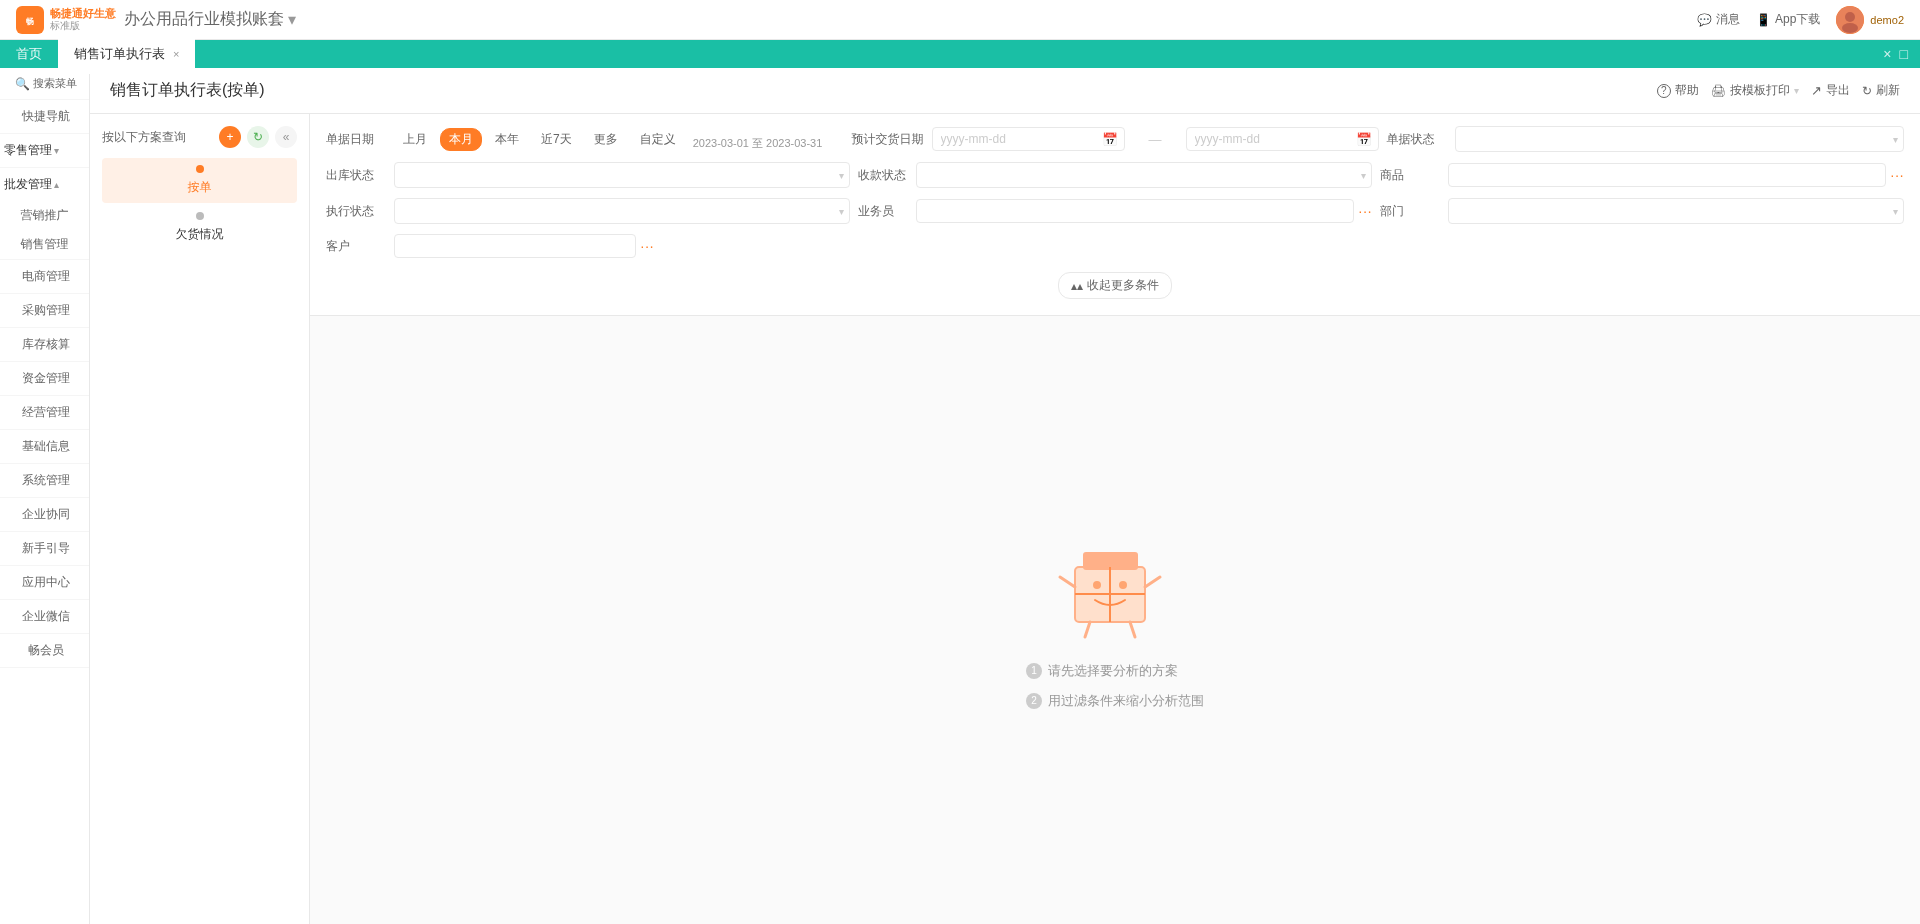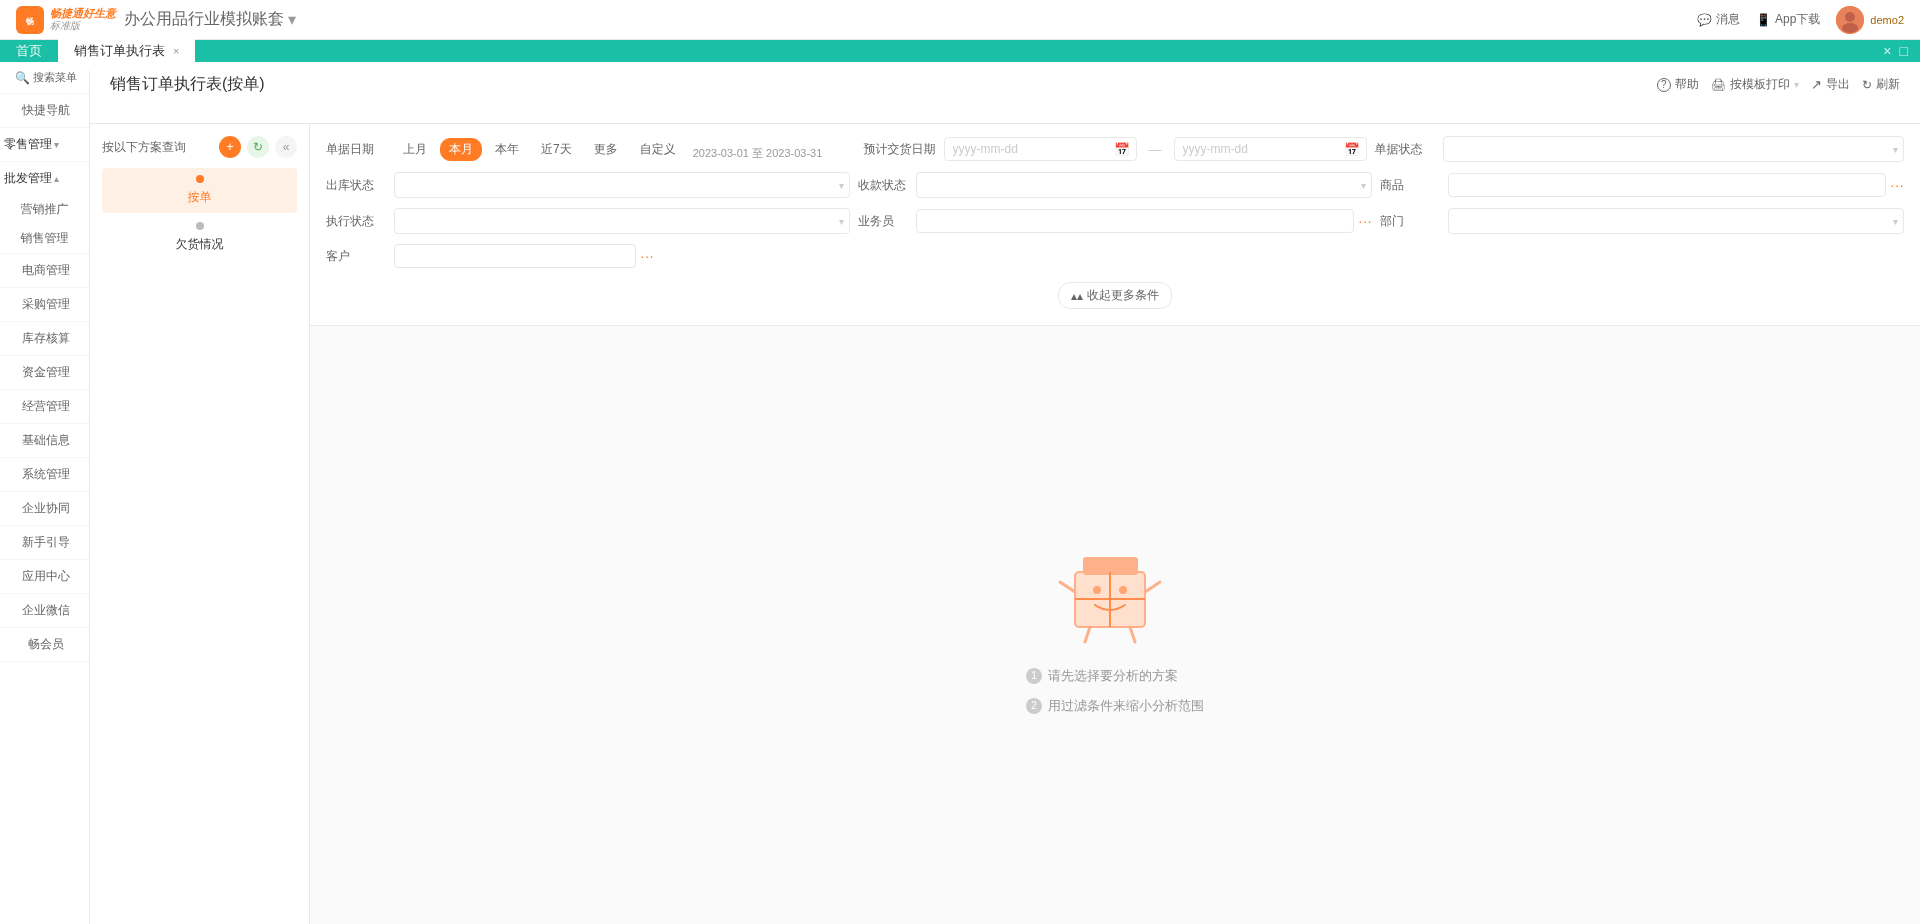--- a/index.html
+++ b/index.html
@@ -11,41 +11,41 @@
     .top-nav-left { display: flex; align-items: center; gap: 8px; }
     .logo-area { display: flex; align-items: center; gap: 6px; }
     .logo-icon { width: 28px; height: 28px; background: #ff7c25; border-radius: 6px; display: flex; align-items: center; justify-content: center; color: white; font-size: 10px; font-weight: bold; }
     .breadcrumb-area { display: flex; align-items: center; gap: 4px; color: #666; font-size: 16px; }
     .breadcrumb-dropdown { color: #999; cursor: pointer; }
     .top-nav-right { display: flex; align-items: center; gap: 16px; }
     .top-nav-btn { display: flex; align-items: center; gap: 4px; color: #666; cursor: pointer; font-size: 12px; }
     .user-avatar { width: 28px; height: 28px; border-radius: 50%; background: #ff7c25; display: flex; align-items: center; justify-content: center; color: white; font-size: 11px; overflow: hidden; }
 
     
-    .tab-bar { height: 22px; background: #1abfa5; display: flex; align-items: center; padding: 0; flex-shrink: 0; }
+    .tab-bar { height: 28px; background: #1abfa5; display: flex; align-items: center; padding: 0; flex-shrink: 0; }
     .tab-item { height: 40px; display: flex; align-items: center; padding: 0 16px; cursor: pointer; color: rgba(255,255,255,0.85); font-size: 13px; position: relative; gap: 6px; }
     .tab-item.active { background: #fff; color: #333; }
     .tab-item .tab-close { color: #999; font-size: 11px; cursor: pointer; margin-left: 2px; }
     .tab-spacer { flex: 1; }
     .tab-window-btns { display: flex; align-items: center; gap: 8px; padding-right: 12px; }
     .tab-window-btn { color: rgba(255,255,255,0.8); cursor: pointer; font-size: 14px; }
 
     
     .main-area { display: flex; flex: 1; overflow: hidden; }
 
     
     .sidebar { width: 90px; background: #fff; border-right: 1px solid #e8e8e8; display: flex; flex-direction: column; overflow-y: auto; flex-shrink: 0; }
     .sidebar-item { display: flex; flex-direction: column; align-items: center; padding: 8px 4px; cursor: pointer; color: #666; font-size: 12px; border-left: 3px solid transparent; }
     .sidebar-group { border-bottom: 1px solid #f5f5f5; }
     .sidebar-group-label { display: flex; align-items: center; justify-content: flex-start; padding: 8px 4px; cursor: pointer; color: #333; font-size: 12px; font-weight: 500; gap: 2px; }
     .sidebar-sub-item { display: flex; align-items: center; justify-content: center; padding: 6px 8px; cursor: pointer; color: #666; font-size: 12px; }
 
     
     .content-area { flex: 1; display: flex; flex-direction: column; overflow: hidden; }
-    .content-header { background: #fff; padding: 12px 20px 16px; border-bottom: 1px solid #e8e8e8; flex-shrink: 0; display: flex; align-items: center; justify-content: space-between; }
+    .content-header { background: #fff; padding: 12px 20px 0; border-bottom: 1px solid #e8e8e8; flex-shrink: 0; display: flex; align-items: center; justify-content: space-between; }
     .page-title { font-size: 16px; font-weight: 500; color: #333; padding-bottom: 12px; }
     .header-actions { display: flex; align-items: center; gap: 12px; padding-bottom: 12px; }
     .header-action-btn { display: flex; align-items: center; gap: 4px; color: #666; cursor: pointer; font-size: 12px; }
 
     
     .filter-list-container { display: flex; flex: 1; overflow: hidden; }
 
     
     .filter-panel { width: 220px; background: #fff; border-right: 1px solid #e8e8e8; padding: 12px; flex-shrink: 0; overflow-y: auto; }
     .filter-panel-header { display: flex; align-items: center; justify-content: space-between; margin-bottom: 10px; }
@@ -65,21 +65,21 @@
     .filter-area { background: #fff; padding: 12px 16px; border-bottom: 1px solid #e8e8e8; flex-shrink: 0; }
     .filter-row { display: flex; align-items: center; gap: 8px; margin-bottom: 10px; flex-wrap: wrap; }
     .filter-label { color: #666; font-size: 12px; min-width: 60px; text-align: left; flex-shrink: 0; }
     .date-filter-group { display: flex; align-items: flex-end; gap: 4px; flex: 1; }
     .date-quick-btns { display: flex; gap: 4px; }
     .date-quick-btn { padding: 2px 8px; border-radius: 3px; cursor: pointer; font-size: 12px; color: #666; border: 1px solid transparent; }
     .date-quick-btn.active { background: #ff7c25; color: white; border-color: #ff7c25; border-radius: 10px; }
     .date-range-text { font-size: 11px; color: #999; margin-left: 4px; }
     .filter-input { border: 1px solid #e8e8e8; border-radius: 4px; padding: 4px 8px; font-size: 12px; color: #333; background: white; min-width: 140px; outline: none; }
     .filter-input::placeholder { color: #ccc; }
-    .date-input-wrapper { display: flex; align-items: center; gap: 8px; }
+    .date-input-wrapper { display: flex; align-items: center; gap: 20px; }
     .date-input { border: 1px solid #e8e8e8; border-radius: 4px; padding: 4px 28px 4px 8px; font-size: 12px; color: #333; background: white; min-width: 130px; outline: none; }
     .date-input::placeholder { color: #ccc; }
     .date-icon { color: #ccc; font-size: 13px; position: absolute; right: 6px; pointer-events: none; }
     .date-input-box { position: relative; display: inline-flex; align-items: center; }
     .date-separator { color: #ccc; margin: 0 4px; }
     .filter-ellipsis { color: #ff7c25; cursor: pointer; font-size: 14px; }
 
     .collapse-btn { display: flex; align-items: center; justify-content: center; gap: 4px; color: #666; font-size: 12px; cursor: pointer; padding: 4px 12px; border: 1px solid #e8e8e8; border-radius: 12px; background: white; margin: 4px auto; width: fit-content; }
     .query-btn { background: #ff7c25; color: white; border: none; border-radius: 4px; padding: 6px 20px; cursor: pointer; font-size: 13px; white-space: nowrap; }
     .settings-btn { background: white; color: #ff7c25; border: 1px solid #ff7c25; border-radius: 4px; padding: 5px 20px; cursor: pointer; font-size: 13px; white-space: nowrap; }
@@ -109,21 +109,21 @@
 
   <div class="top-nav">
     <div class="top-nav-left">
       <div class="logo-area">
         <div class="logo-icon">
           <svg width="20" height="20" viewBox="0 0 20 20">
               <circle cx="10" cy="10" r="9" fill="#ff7c25"></circle>
               <text x="10" y="14" text-anchor="middle" fill="white" font-size="8" font-weight="bold">畅</text>
             </svg>
         </div>
-        <div style="display:flex;flex-direction:column;line-height:1.2;font-style:italic;">
+        <div style="display:flex;flex-direction:column;line-height:1.2;">
           <span style="font-size:11px;color:#ff7c25;font-weight:bold;">畅捷通好生意</span>
           <span style="font-size:10px;color:#999;">标准版</span>
         </div>
       </div>
       <div class="breadcrumb-area">
         <span>办公用品行业模拟账套</span>
         <span class="breadcrumb-dropdown">▾</span>
       </div>
     </div>
     <div class="top-nav-right">

